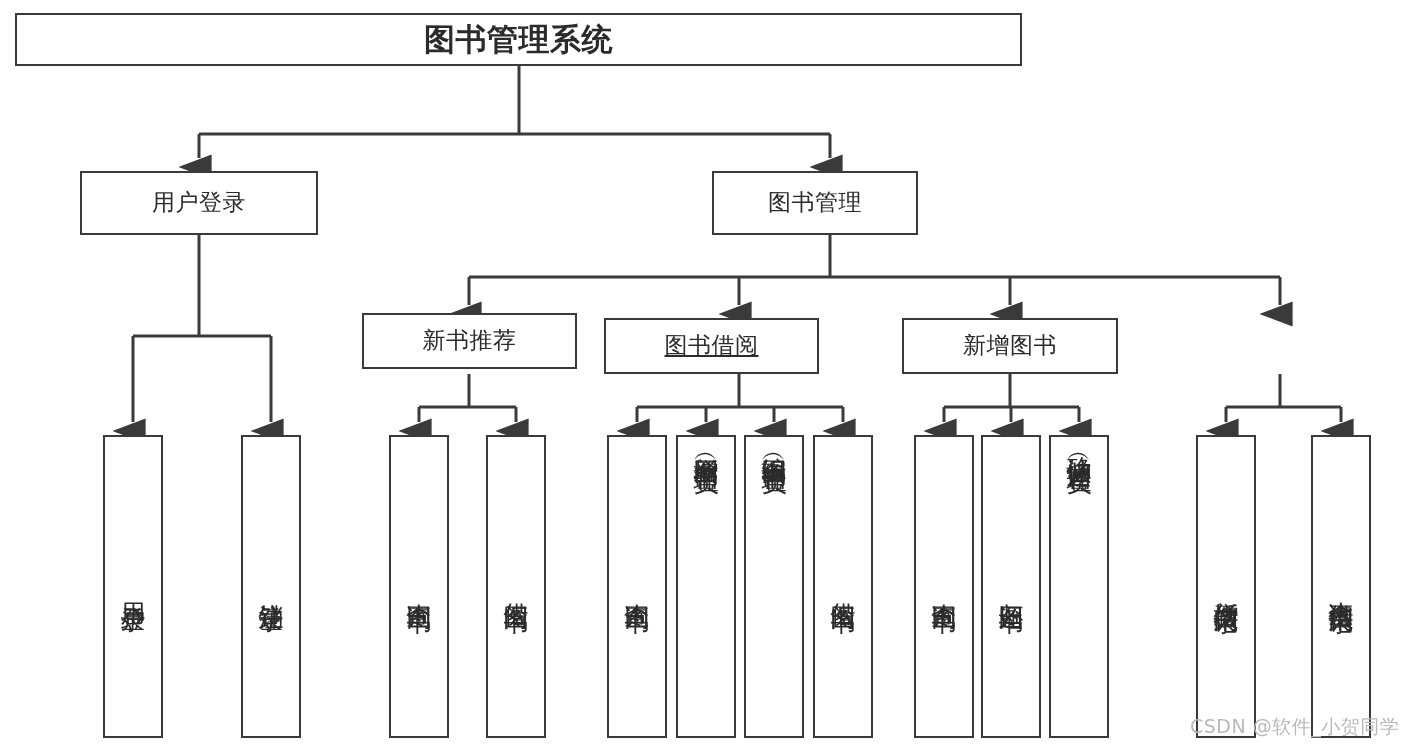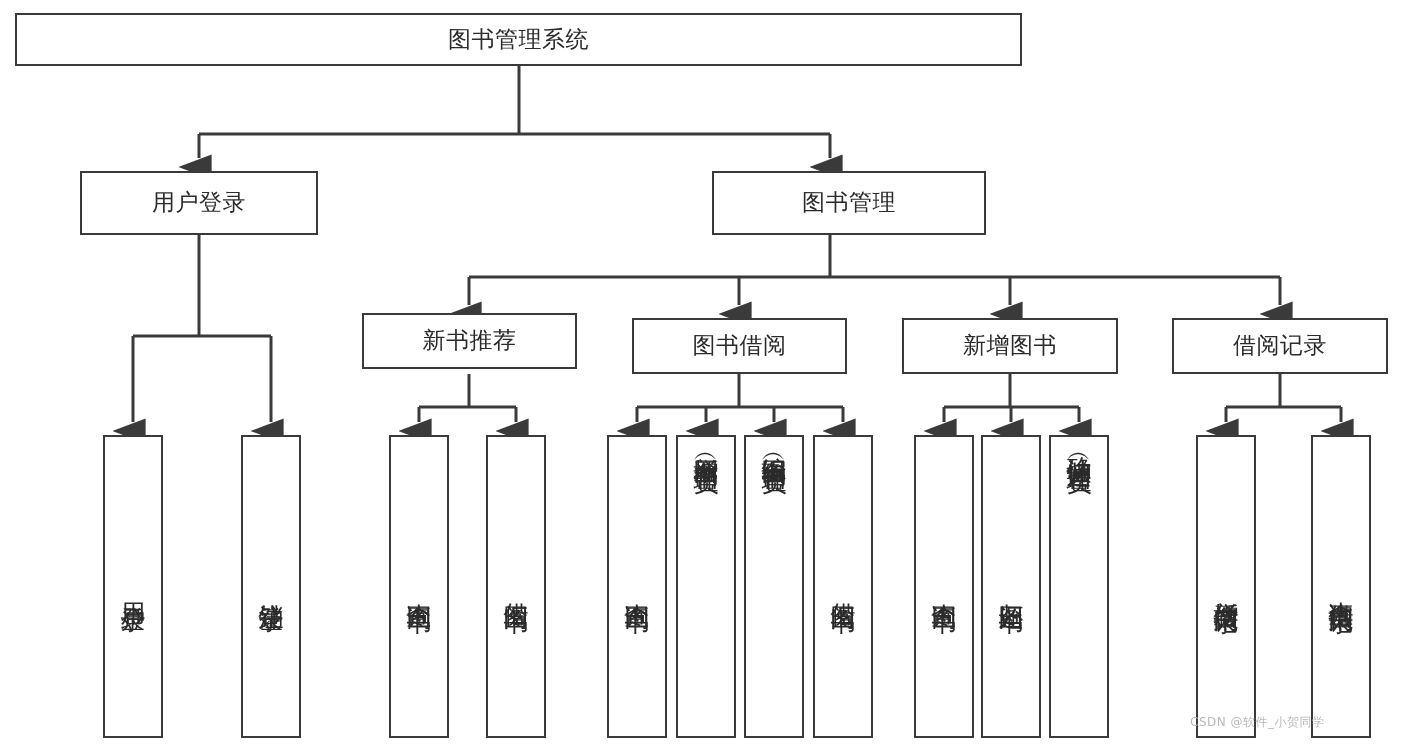--- a/index.html
+++ b/index.html
@@ -43,42 +43,43 @@
     line-height: 1.12;
     color: #2b2b2b;
     white-space: pre;
   }
   
   .node.horiz .node-label {
     font-size: 23px;
     letter-spacing: 0.5px;
   }
   .node.root .node-label {
-    font-size: 23px;
+    font-size: 31px;
+    font-weight: bold;
   }
   
   .node.leaf {
     align-items: flex-start;
     justify-content: center;
     padding-top: 0;
   }
   .node.leaf .node-label {
     writing-mode: vertical-rl;
     text-orientation: upright;
     font-size: 25px;
     line-height: 1.0;
     letter-spacing: 2px;
     white-space: nowrap;
   }
   .node.leaf.centered {
     align-items: center;
   }
   .watermark {
     position: absolute;
-    font-size: 12px;
+    font-size: 19px;
     color: #b9b9b9;
     white-space: nowrap;
     z-index: 5;
     letter-spacing: 0.5px;
   }
 </style>
 </head>
 <body>
 
 <div id="canvas">
@@ -133,36 +134,33 @@
     </g>
   </svg>
 
   <div class="node root horiz" style="left:15px; top:13px; width:1007px; height:53px;">
     <span class="node-label">图书管理系统</span>
   </div>
 
   <div class="node horiz" style="left:80px; top:171px; width:238px; height:64px;">
     <span class="node-label">用户登录</span>
   </div>
-  <div class="node horiz" style="left:712px; top:171px; width:274px; height:64px;">
+  <div class="node horiz" style="left:712px; top:171px; width:206px; height:64px;">
     <span class="node-label">图书管理</span>
   </div>
 
   <div class="node horiz" style="left:362px; top:313px; width:215px; height:56px;">
     <span class="node-label">新书推荐</span>
   </div>
-  <div class="node horiz" style="left:632px; top:318px; width:215px; height:56px;">
+  <div class="node horiz" style="left:604px; top:318px; width:215px; height:56px;text-decoration:underline;">
     <span class="node-label">图书借阅</span>
   </div>
   <div class="node horiz" style="left:902px; top:318px; width:216px; height:56px;">
     <span class="node-label">新增图书</span>
   </div>
-  <div class="node horiz" style="left:1172px; top:318px; width:216px; height:56px;">
-    <span class="node-label">借阅记录</span>
-  </div>
 
   <div class="node leaf centered" style="left:103px; top:435px; width:60px; height:303px;">
     <span class="node-label">用户登录</span>
   </div>
   <div class="node leaf centered" style="left:241px; top:435px; width:60px; height:303px;">
     <span class="node-label">注销登录</span>
   </div>
 
   <div class="node leaf centered" style="left:389px; top:435px; width:60px; height:303px;">
     <span class="node-label">查询图书</span>

